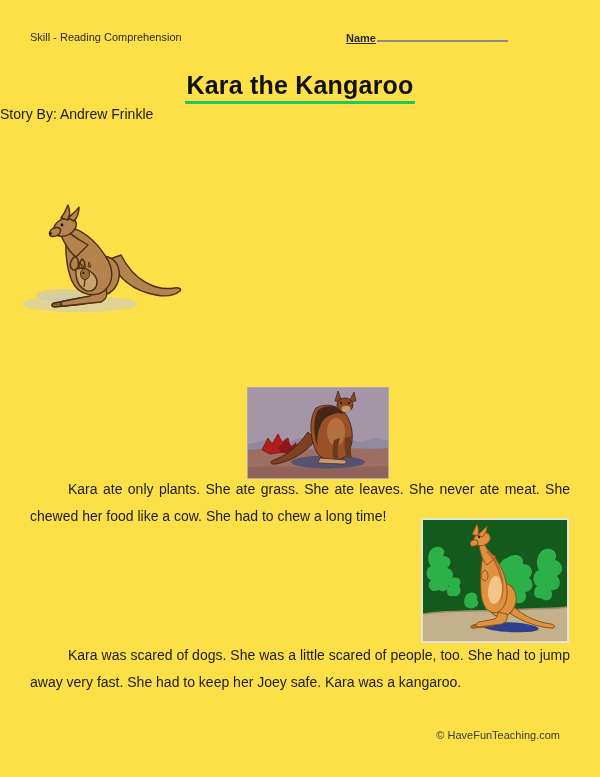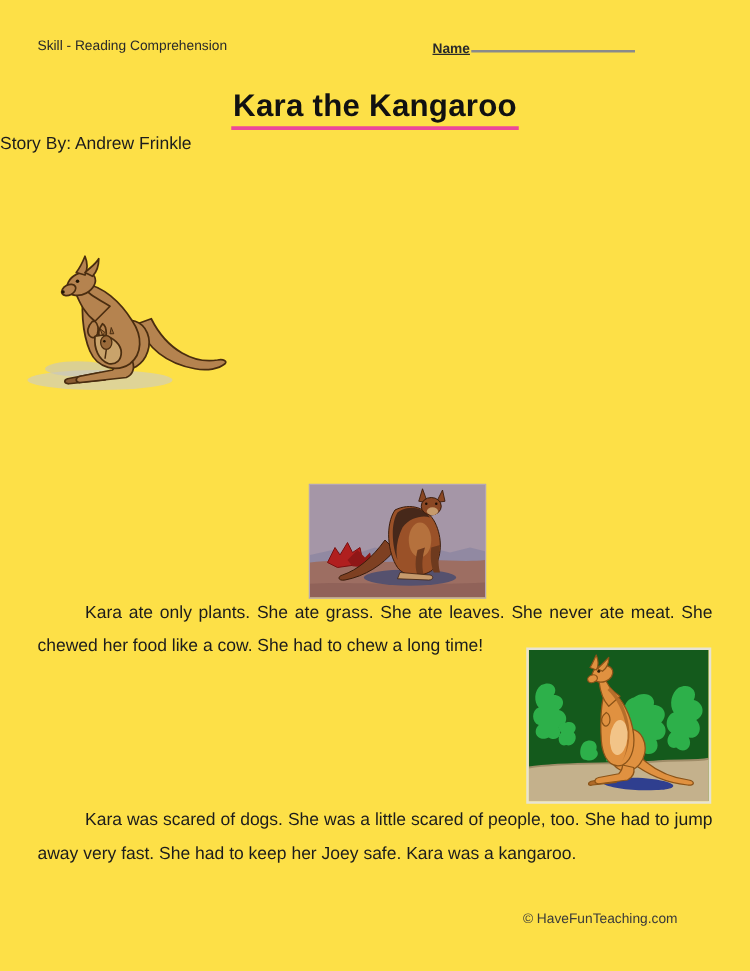--- a/index.html
+++ b/index.html
@@ -39,21 +39,21 @@
     left: 0; top: 72px;
     width: 600px;
     text-align: center;
   }
   .title {
     display: inline-block;
     font-size: 25px;
     font-weight: 700;
     letter-spacing: 0.2px;
     color: #111;
-    border-bottom: 3px solid #ec4899;
+    border-bottom: 3px solid #22c55e;
     padding: 0 1px 1px 1px;
     line-height: 1.1;
   }
   .byline {
     position: absolute;
     left: 0; top: 106px;
     width: 600px;
     text-align: left;
     font-size: 14px;
     color: #1c1c1c;
@@ -73,21 +73,21 @@
   .para-3 { top: 476px; }
   .para-4 { top: 642px; }
   .illus { position: absolute; display: block; }
   .illus-1 { left: 18px;  top: 203px; width: 170px; height: 115px; }
   .illus-2 { left: 248px; top: 388px; width: 140px; height: 90px;
              outline: 1px solid #b5a6b5; }
   .illus-3 { left: 423px; top: 520px; width: 144px; height: 121px;
              outline: 2px solid #e7e3d4; }
   .footer {
     position: absolute;
-    right: 58px; top: 729px;
+    right: 40px; top: 729px;
     font-size: 11px;
     color: #3a3a3a;
   }
 </style>
 </head>
 <body>
 
 <div class="page">
 
   <div class="skill-label">Skill - Reading Comprehension</div>

